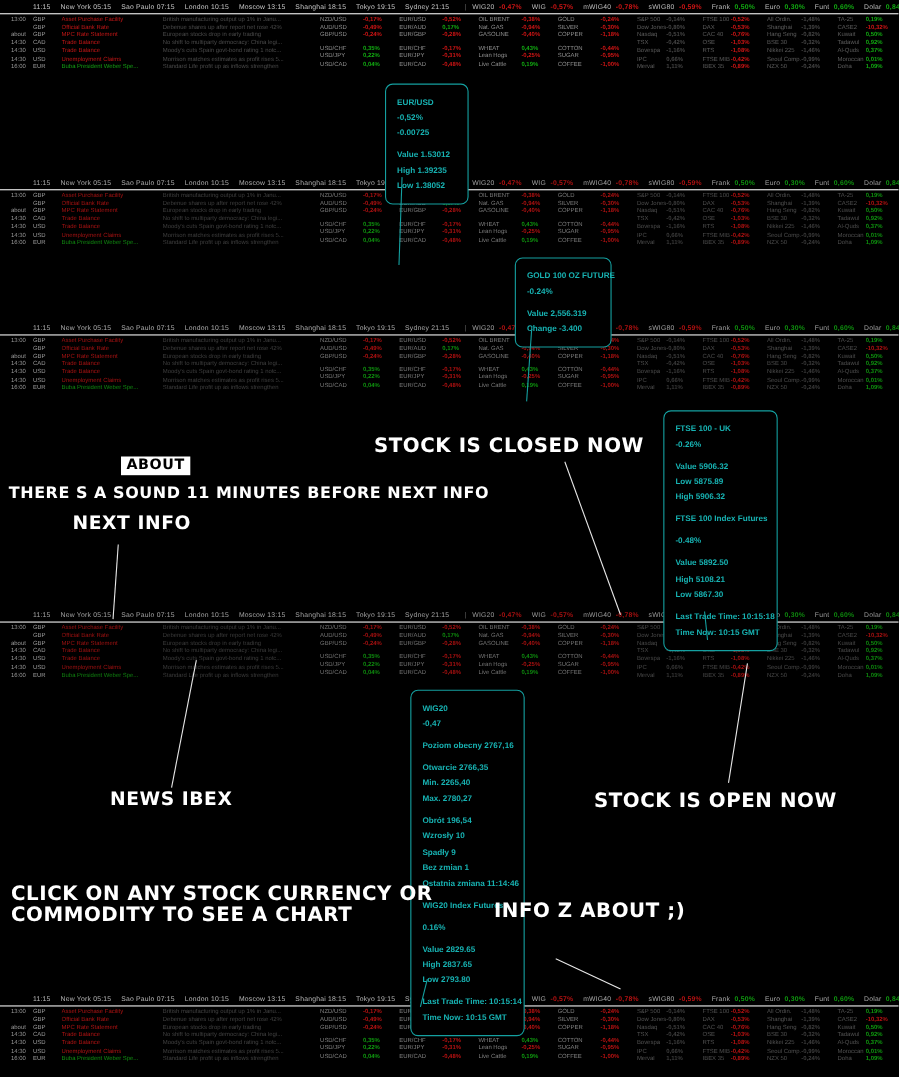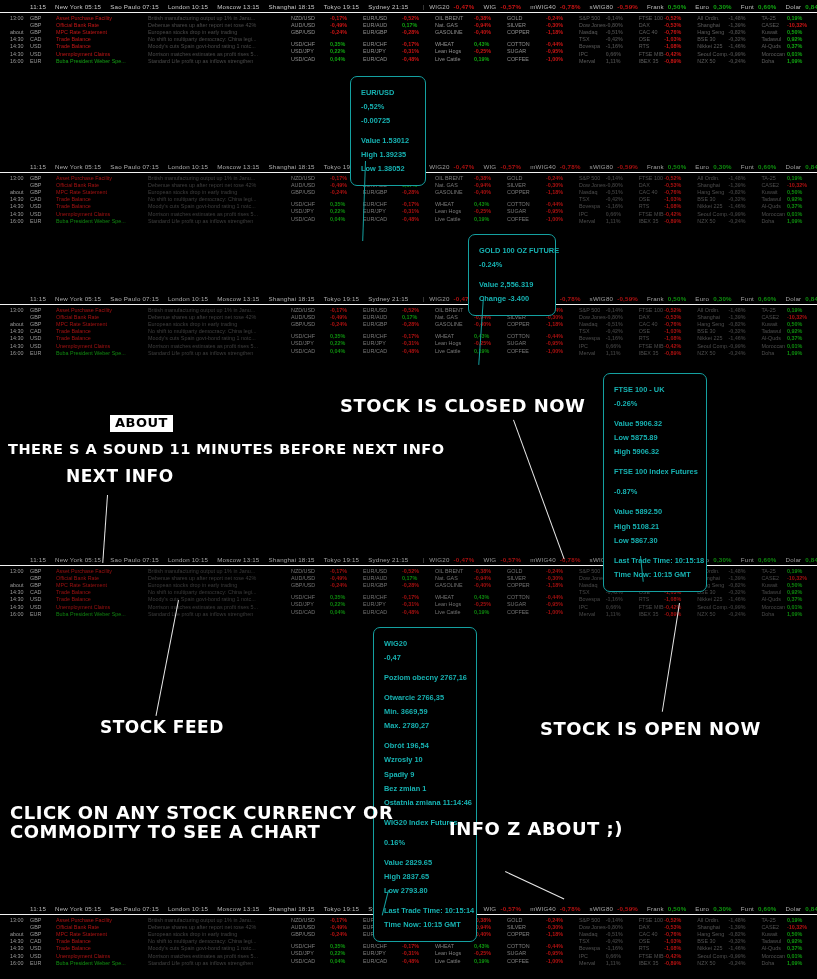--- a/index.html
+++ b/index.html
@@ -1644,39 +1644,39 @@
 <div class="tip" style="left:603px; top:373px; width:104px;">
   <div>FTSE 100 - UK</div>
   <div>-0.26%</div>
   <span class="gap"></span>
   <div>Value  5906.32</div>
   <div>Low  5875.89</div>
   <div>High  5906.32</div>
   <span class="gap"></span>
   <div>FTSE 100 Index Futures</div>
   <span class="gap"></span>
-  <div>-0.87%</div>
+  <div>-0.48%</div>
   <span class="gap"></span>
   <div>Value  5892.50</div>
   <div>High  5108.21</div>
   <div>Low  5867.30</div>
   <span class="gap"></span>
   <div>Last Trade Time:  10:15:18</div>
   <div>Time Now:  10:15 GMT</div>
   <div class="tail" style="left:36px; top:182px; height:26px; transform:rotate(-6deg);"></div>
 </div>
 
 <div class="tip" style="left:373px; top:627px; width:104px;">
   <div>WIG20</div>
   <div>-0,47</div>
   <span class="gap"></span>
   <div>Poziom obecny  2767,16</div>
   <span class="gap"></span>
   <div>Otwarcie 2766,35</div>
-  <div>Min.  3669,59</div>
+  <div>Min.  2265,40</div>
   <div>Max.  2780,27</div>
   <span class="gap"></span>
   <div>Obrót  196,54</div>
   <div>Wzrosły  10</div>
   <div>Spadły  9</div>
   <div>Bez zmian  1</div>
   <div>Ostatnia zmiana  11:14:46</div>
   <span class="gap"></span>
   <div>WIG20 Index Futures</div>
   <span class="gap"></span>
@@ -1696,21 +1696,21 @@
 <div class="anno" style="left:8px; top:441px; font-size:14.5px;">THERE S A SOUND 11 MINUTES BEFORE NEXT INFO</div>
 
 <div class="anno" style="left:66px; top:467px; font-size:17px;">NEXT INFO</div>
 
 <div class="pointer" style="left:107px; top:495px; height:68px; transform:rotate(4deg);"></div>
 
 <div class="anno" style="left:340px; top:396px; font-size:18px;">STOCK IS CLOSED NOW</div>
 
 <div class="pointer" style="left:513px; top:420px; height:148px; transform:rotate(-20deg);"></div>
 
-<div class="anno" style="left:100px; top:718px; font-size:17px;">STOCK FEED</div>
+<div class="anno" style="left:100px; top:718px; font-size:17px;">NEWS IBEX</div>
 
 <div class="pointer" style="left:178px; top:600px; height:118px; transform:rotate(11deg);"></div>
 
 <div class="anno" style="left:10px; top:803px; font-size:18px;">CLICK ON ANY STOCK CURRENCY OR</div>
 <div class="anno" style="left:10px; top:822px; font-size:18px;">COMMODITY TO SEE A CHART</div>
 
 <div class="anno" style="left:540px; top:719px; font-size:18px;">STOCK IS OPEN NOW</div>
 
 <div class="pointer" style="left:679px; top:603px; height:110px; transform:rotate(9deg);"></div>
 

